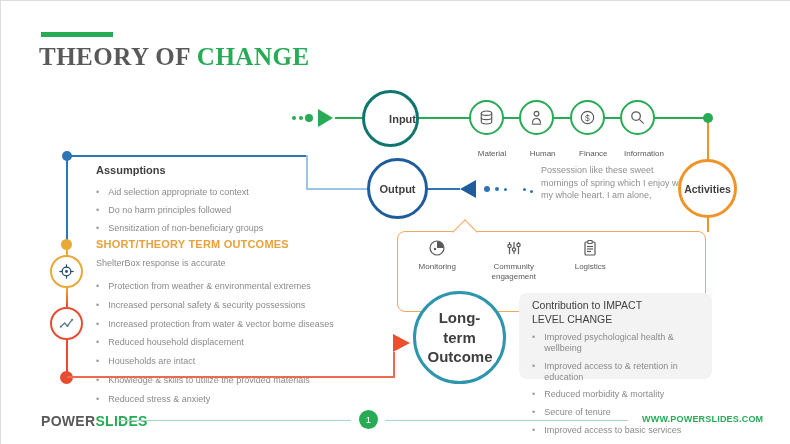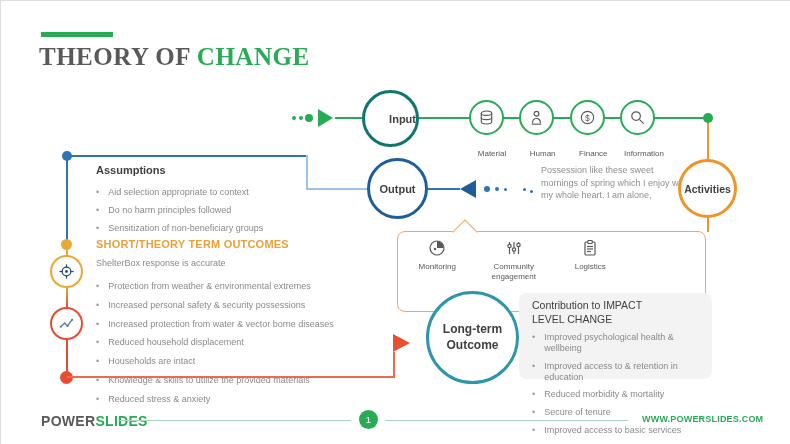--- a/index.html
+++ b/index.html
@@ -11,21 +11,21 @@
   .slide-title .accent{color:#27ab55;}
   
   .hline{height:2px;}
   .vline{width:2px;}
   .dot{border-radius:50%;}
   
   .node{border-radius:50%;background:#fff;display:flex;align-items:center;justify-content:center;text-align:center;font-weight:bold;color:#3f3f3f;box-sizing:border-box;}
   .n-input{left:361px;top:89px;width:57px;height:57px;border:3px solid #0f766e;font-size:11px;z-index:2;justify-content:flex-end;}
   .n-activities{left:677px;top:158px;width:59px;height:59px;border:3px solid #ef9428;font-size:10.5px;z-index:2;}
   .n-output{left:366px;top:157px;width:61px;height:61px;border:3.5px solid #1e5c9e;font-size:11px;z-index:2;}
-  .n-longterm{left:425px;top:290px;width:93px;height:93px;border:3px solid #2d96ad;font-size:12px;line-height:1.3;z-index:4;}
+  .n-longterm{left:412px;top:290px;width:93px;height:93px;border:3px solid #2d96ad;font-size:15px;line-height:1.3;z-index:4;}
   .n-longterm span{display:block;width:64px;}
   
   .resources{left:463px;top:99px;width:196px;display:flex;justify-content:space-between;z-index:2;}
   .resource{display:flex;flex-direction:column;align-items:center;width:44px;}
   .res-circle{width:35px;height:35px;border:2px solid #27ab55;border-radius:50%;background:#fff;display:flex;align-items:center;justify-content:center;box-sizing:border-box;}
   .res-label{margin-top:14px;font-size:8px;color:#595959;text-align:center;white-space:nowrap;padding-left:12px;}
   
   .tri-right-green{width:0;height:0;border-top:9px solid transparent;border-bottom:9px solid transparent;border-left:15px solid #27ab55;}
   .tri-left-blue{width:0;height:0;border-top:9px solid transparent;border-bottom:9px solid transparent;border-right:16px solid #1e5c9e;}
   .tri-right-red{width:0;height:0;border-top:9px solid transparent;border-bottom:9px solid transparent;border-left:17px solid #e8502f;}

